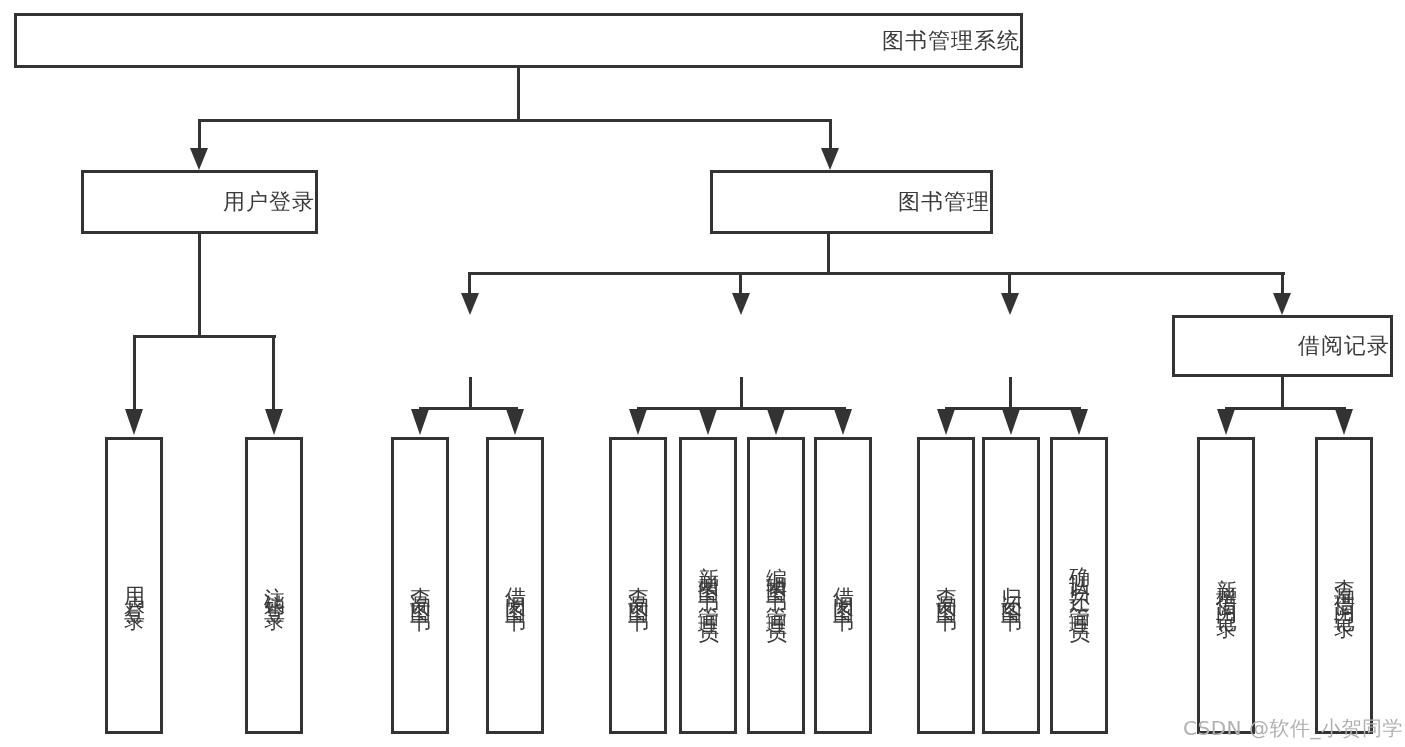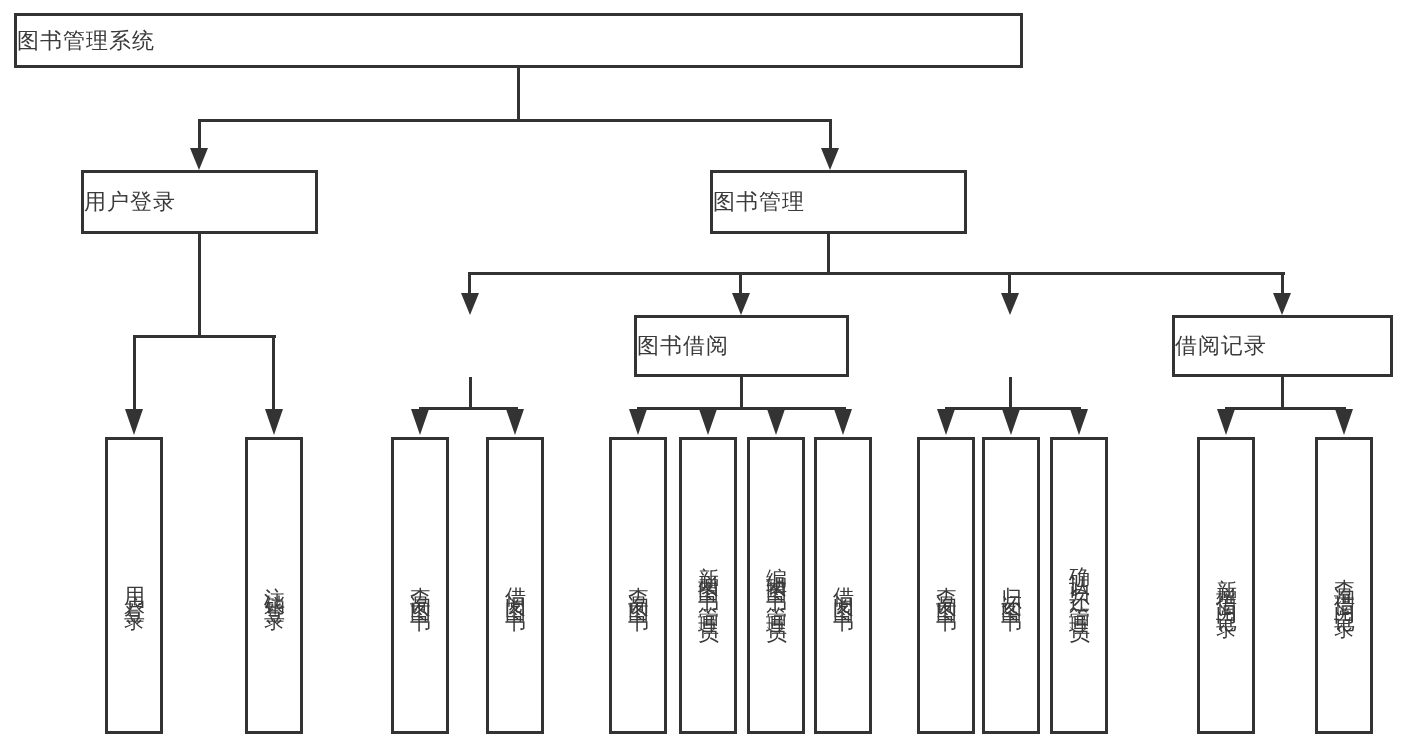--- a/index.html
+++ b/index.html
@@ -2,21 +2,21 @@
 <html><head>
 <meta charset="utf-8">
 <style>
   html,body{margin:0;padding:0;background:#ffffff;}
   .canvas{
     position:relative;width:1405px;height:747px;background:#ffffff;overflow:hidden;
     font-family:"DejaVu Sans","Liberation Sans",sans-serif;color:#3a3a3a;
   }
   .hbox{
     position:absolute;box-sizing:border-box;border:3px solid #333333;background:#ffffff;
-    display:flex;align-items:center;justify-content:flex-start;
+    display:flex;align-items:center;justify-content:flex-end;
     font-size:22px;letter-spacing:1px;white-space:nowrap;
   }
   .vbox{
     position:absolute;box-sizing:border-box;border:3px solid #333333;background:#ffffff;
     width:58px;height:297px;display:flex;align-items:center;justify-content:center;
   }
   .vbox .vlabel{
     writing-mode:vertical-rl;text-orientation:mixed;
     font-size:21px;letter-spacing:8px;line-height:1;white-space:nowrap;
   }
@@ -40,21 +40,21 @@
   <div class="vl" style="left:517px;top:68px;width:3px;height:52px;"></div>
   <div class="hl" style="left:198px;top:119px;width:634px;height:3px;"></div>
   <div class="vl" style="left:198px;top:119px;width:3px;height:30px;"></div>
   <div class="vl" style="left:829px;top:119px;width:3px;height:30px;"></div>
   <div class="arr-s" style="left:190px;top:148px;"></div>
   <div class="arr-s" style="left:821px;top:148px;"></div>
 
   <div class="hbox" style="left:81px;top:170px;width:237px;height:64px;">
     <span>用户登录</span>
   </div>
-  <div class="hbox" style="left:710px;top:170px;width:257px;height:64px;">
+  <div class="hbox" style="left:710px;top:170px;width:283px;height:64px;">
     <span>图书管理</span>
   </div>
 
   <div class="vl" style="left:198px;top:234px;width:3px;height:102px;"></div>
   <div class="hl" style="left:133px;top:335px;width:143px;height:3px;"></div>
   <div class="vl" style="left:133px;top:335px;width:3px;height:74px;"></div>
   <div class="vl" style="left:272px;top:335px;width:3px;height:74px;"></div>
   <div class="arr" style="left:125px;top:409px;"></div>
   <div class="arr" style="left:265px;top:409px;"></div>
 
@@ -62,23 +62,20 @@
   <div class="hl" style="left:468px;top:272px;width:817px;height:3px;"></div>
   <div class="vl" style="left:468px;top:272px;width:3px;height:22px;"></div>
   <div class="vl" style="left:739px;top:272px;width:3px;height:22px;"></div>
   <div class="vl" style="left:1008px;top:272px;width:3px;height:22px;"></div>
   <div class="vl" style="left:1281px;top:272px;width:3px;height:22px;"></div>
   <div class="arr-s" style="left:461px;top:293px;"></div>
   <div class="arr-s" style="left:732px;top:293px;"></div>
   <div class="arr-s" style="left:1001px;top:293px;"></div>
   <div class="arr-s" style="left:1273px;top:293px;"></div>
 
-  <div class="hbox" style="left:634px;top:315px;width:215px;height:62px;">
-    <span>图书借阅</span>
-  </div>
   <div class="hbox" style="left:1172px;top:315px;width:221px;height:62px;">
     <span>借阅记录</span>
   </div>
 
   <div class="vl" style="left:469px;top:377px;width:3px;height:32px;"></div>
   <div class="hl" style="left:419px;top:407px;width:99px;height:3px;"></div>
   <div class="arr" style="left:411px;top:409px;"></div>
   <div class="arr" style="left:506px;top:409px;"></div>
 
   <div class="vl" style="left:740px;top:377px;width:3px;height:32px;"></div>
@@ -136,14 +133,15 @@
     <span class="vlabel">确认归还（管理员）</span>
   </div>
 
   <div class="vbox" style="left:1197px;top:437px;">
     <span class="vlabel">新增借阅记录</span>
   </div>
   <div class="vbox" style="left:1315px;top:437px;">
     <span class="vlabel">查询借阅记录</span>
   </div>
 
+  <div class="watermark">CSDN @软件_小贺同学</div>
 
 </div>
 
 </body></html>

